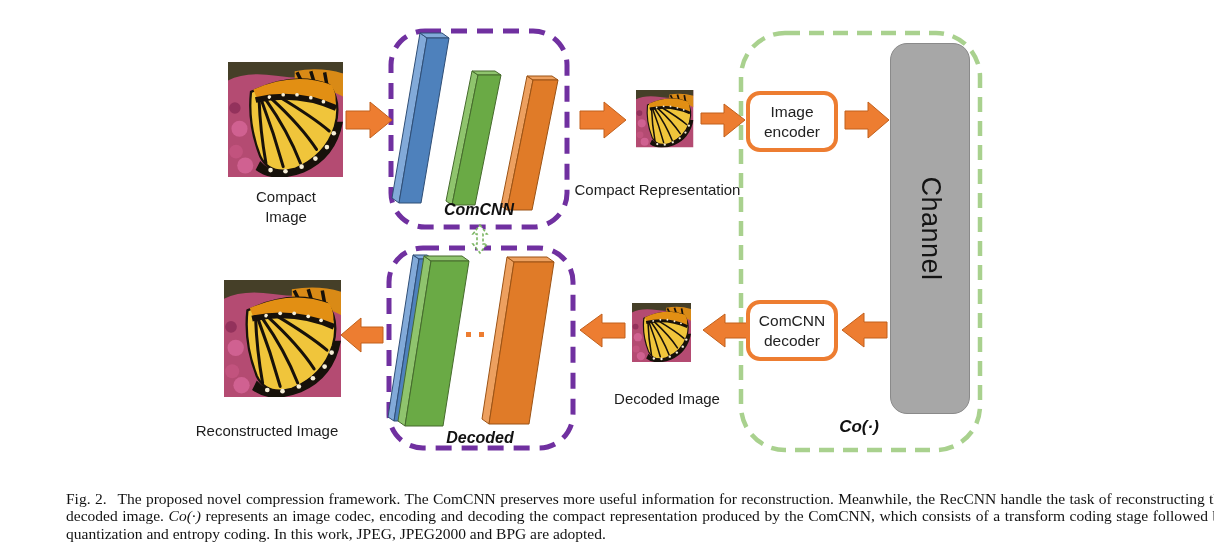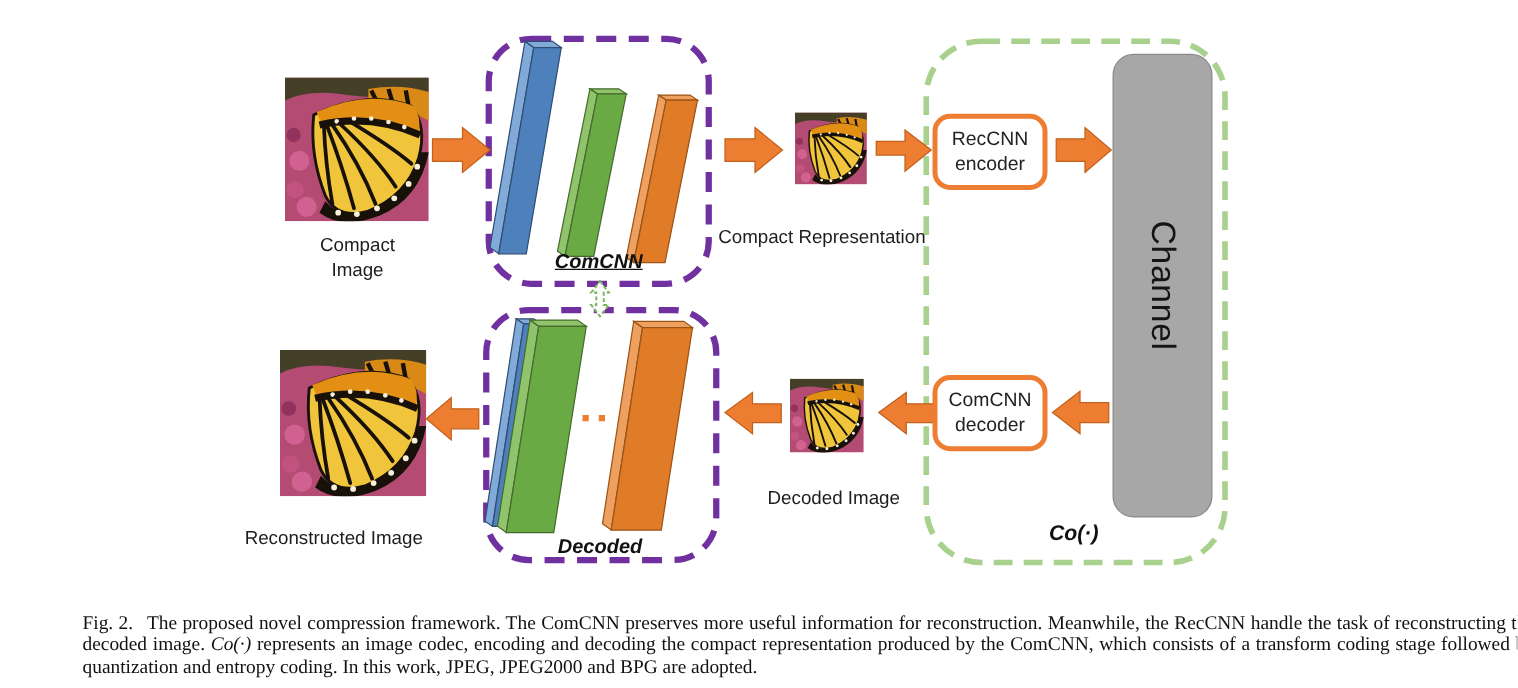--- a/index.html
+++ b/index.html
@@ -136,26 +136,26 @@
       <polygon points="748,323 725,323 725,314 703,330 725,347 725,338 748,338"></polygon>
       <polygon points="625,323 602,323 602,314 580,330 602,347 602,338 625,338"></polygon>
       <polygon points="383,327 361,327 361,318 341,335 361,352 361,343 383,343"></polygon>
     </g>
 
     <polygon points="480,225 487,234 483,234 483,244 487,244 480,253 473,244 477,244 477,234 473,234" fill="#fdfefc" stroke="#7ab561" stroke-width="1.6" stroke-dasharray="3 2"></polygon>
   </svg>
 
   <div class="lbl" style="left:236px;top:187px;width:100px;">Compact Image</div>
 
-  <div class="lbl cnn-name" style="left:429px;top:199px;width:100px;text-decoration:underline;">ComCNN</div>
+  <div class="lbl cnn-name" style="left:429px;top:199px;width:100px;">ComCNN</div>
 
   <div class="lbl nowrap" style="left:565px;top:180px;width:185px;">Compact Representation</div>
 
   <div class="io-box" style="left:746px;top:91px;">
-    <span>RecCNN encoder</span>
+    <span>Image encoder</span>
   </div>
 
   <div class="channel-box">
     <span class="channel-text">Channel</span>
   </div>
 
   <div class="io-box" style="left:746px;top:300px;">
     <span>ComCNN decoder</span>
   </div>
 

